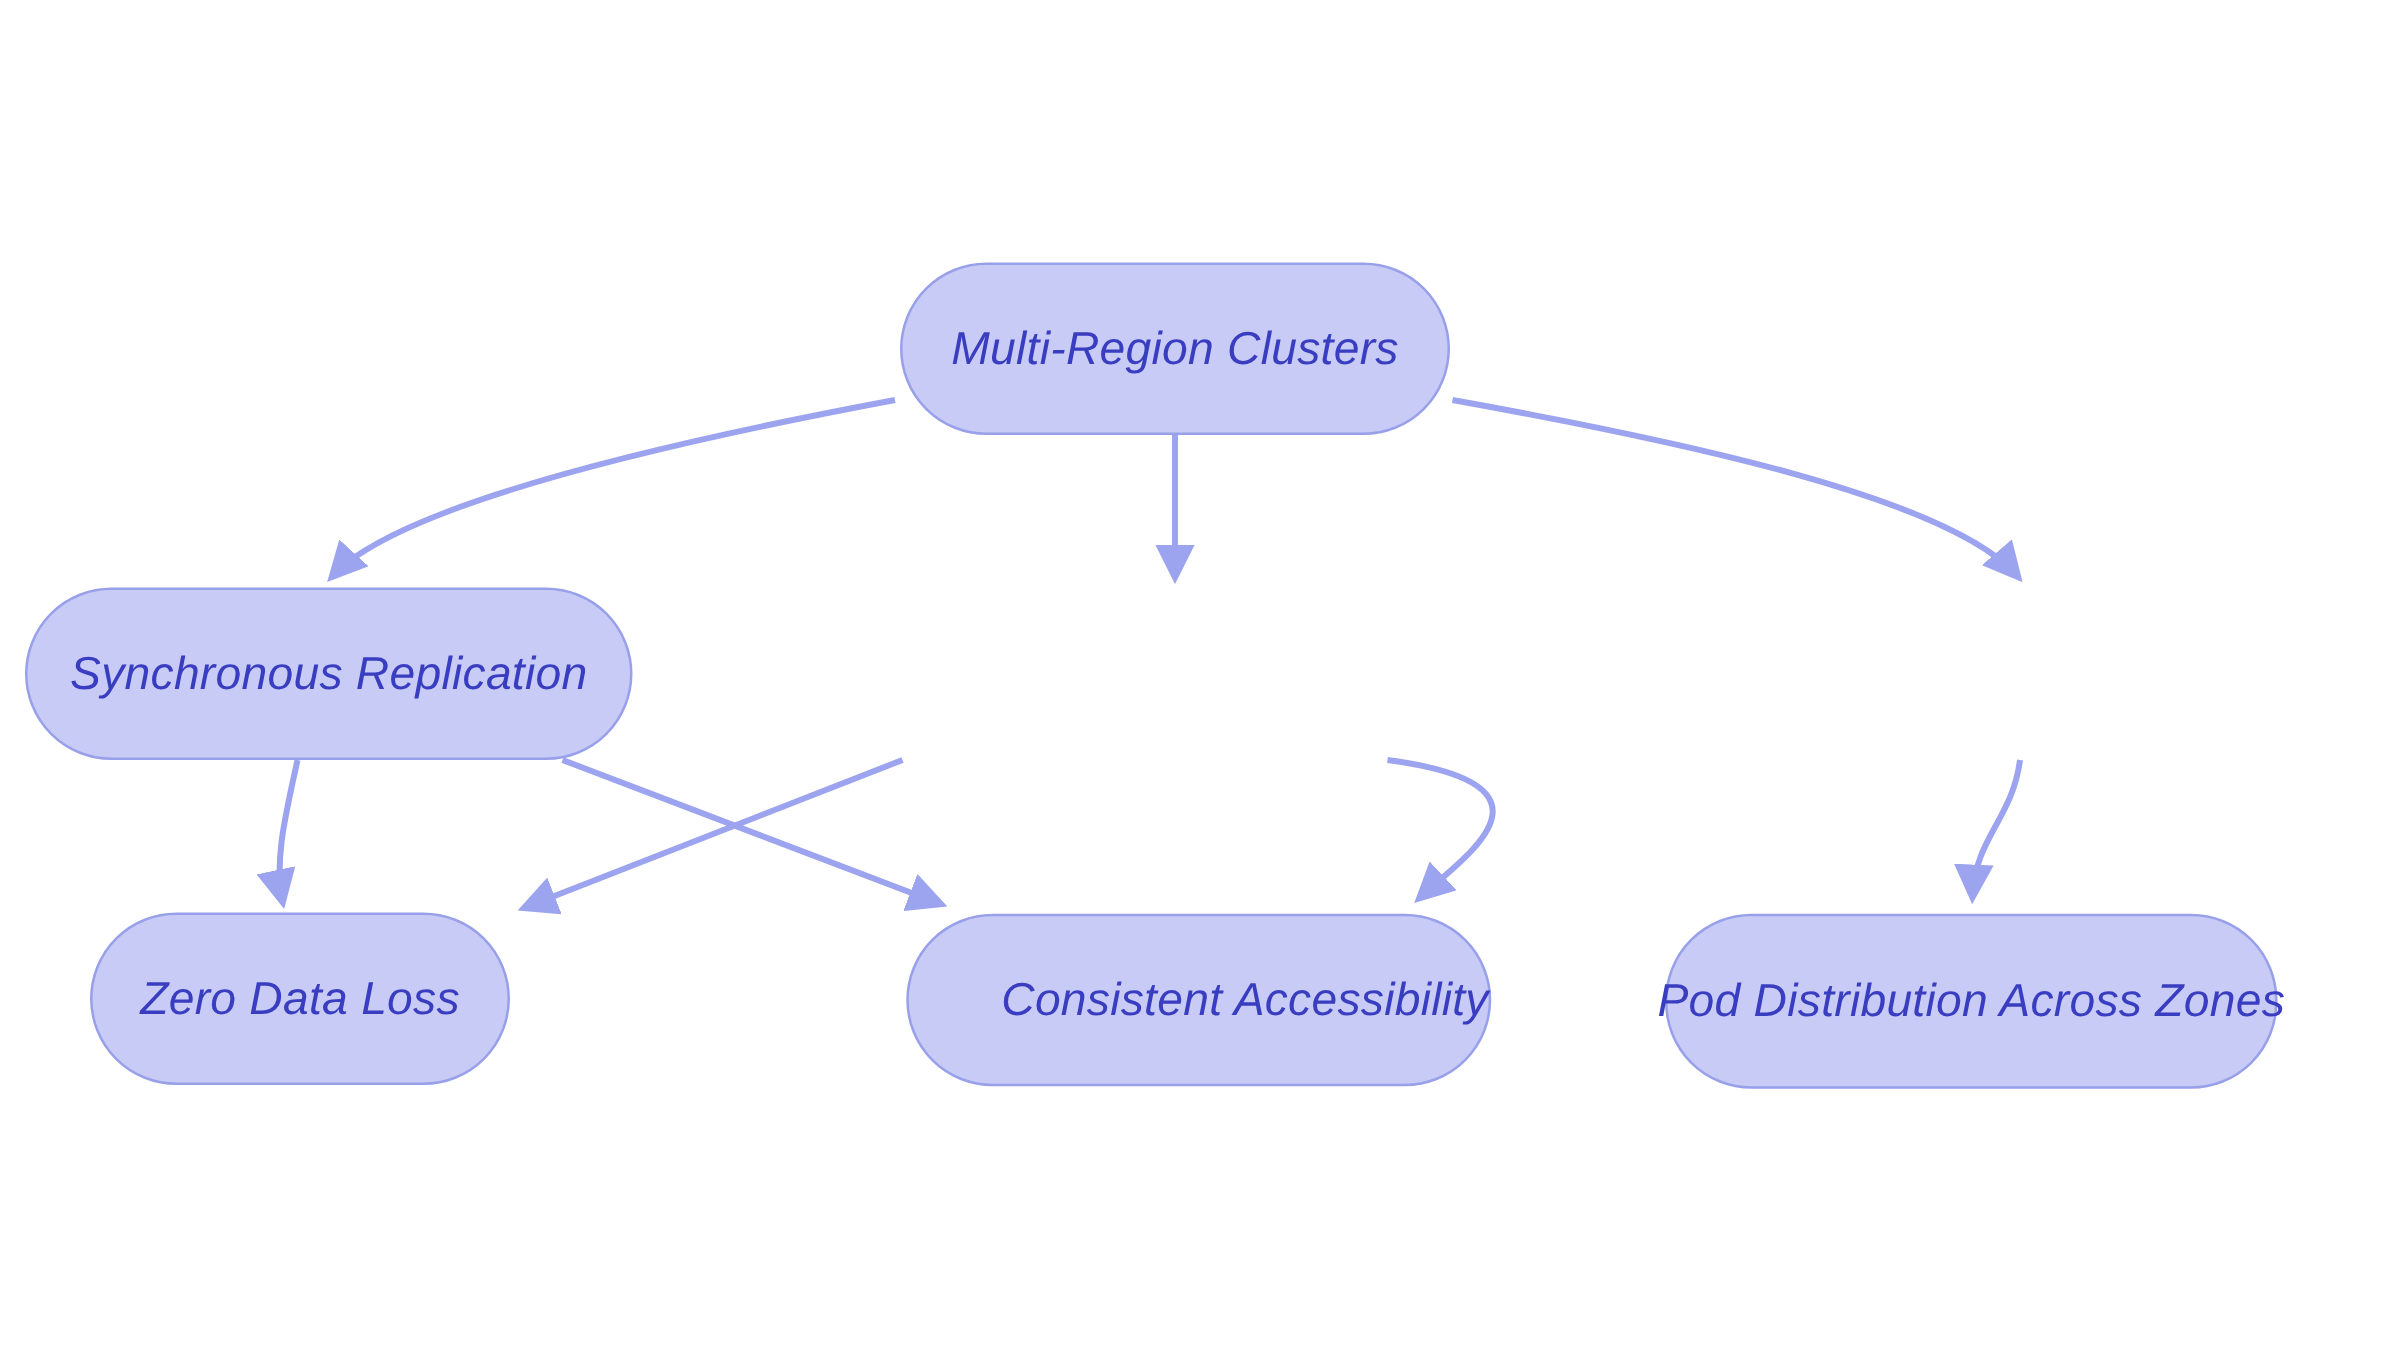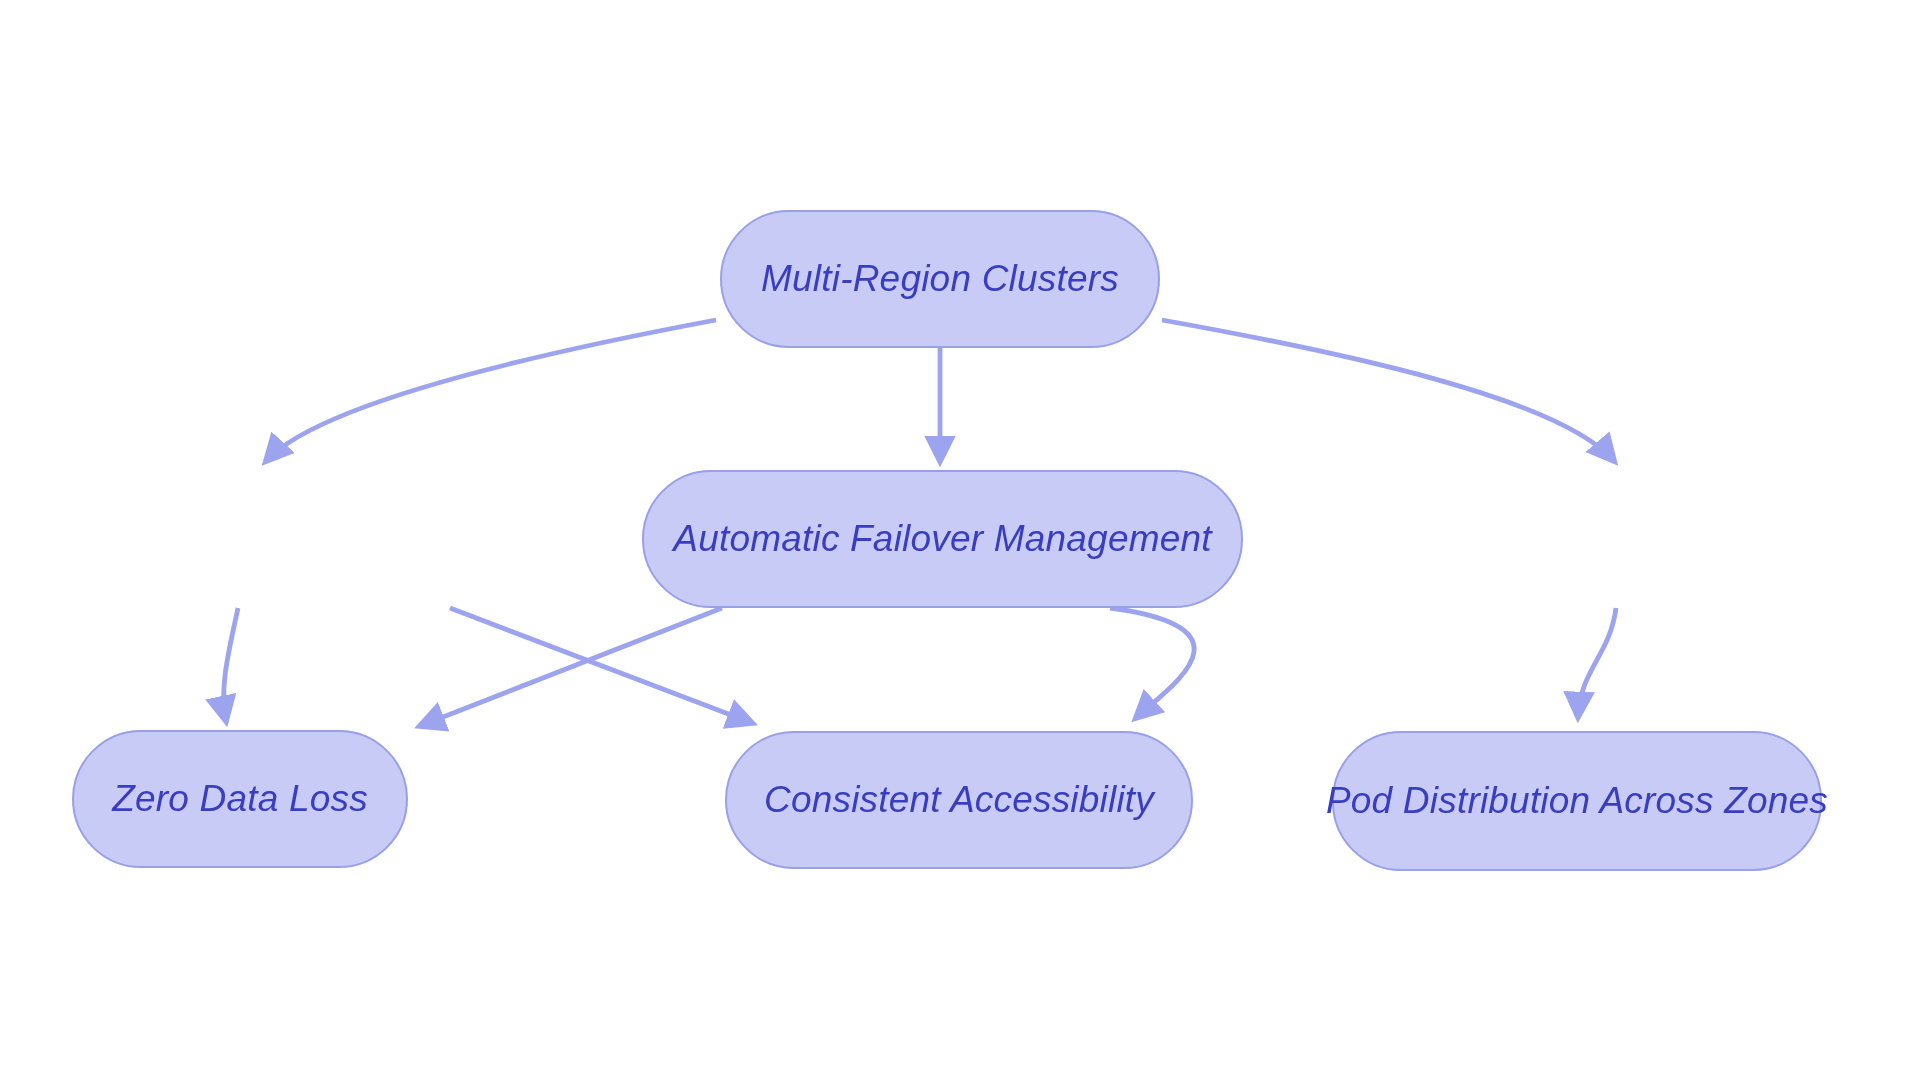--- a/index.html
+++ b/index.html
@@ -45,21 +45,21 @@
     font-weight: 400;
     letter-spacing: 0.2px;
     white-space: nowrap;
     text-align: center;
   }
   #node-0 { left: 720px;  top: 210px; width: 440px; height: 138px; }
   #node-1 { left: 20px;   top: 470px; width: 486px; height: 138px; }
   #node-2 { left: 642px;  top: 470px; width: 601px; height: 138px; }
   #node-3 { left: 1383px; top: 470px; width: 465px; height: 138px; }
   #node-4 { left: 72px;   top: 730px; width: 336px; height: 138px; }
-  #node-5 { left: 725px;  top: 731px; width: 468px; height: 138px; }
+  #node-5 { left: 725px;  top: 731px; width: 468px; height: 138px; justify-content: flex-end; }
   #node-6 { left: 1332px; top: 731px; width: 490px; height: 140px; }
 </style>
 </head>
 <body>
 
 <div class="stage">
 
   <svg class="edges" viewBox="0 0 1920 1083" xmlns="http://www.w3.org/2000/svg">
     <defs>
       <marker id="arrowhead" viewBox="0 0 10 10" refX="8" refY="5" markerWidth="6.6" markerHeight="6.6" orient="auto">
@@ -73,24 +73,24 @@
     <path class="edge" marker-end="url(#arrowhead)" d="M 450 608 L 752 723"></path>
     <path class="edge" marker-end="url(#arrowhead)" d="M 722 608 L 420 726"></path>
     <path class="edge" marker-end="url(#arrowhead)" d="M 1110 608 C 1262 628, 1168 688, 1136 718"></path>
     <path class="edge" marker-end="url(#arrowhead)" d="M 1616 608 C 1610 655, 1580 670, 1578 717"></path>
   </svg>
 
   <div class="node" id="node-0">
     <span>Multi-Region Clusters</span>
   </div>
 
+  <div class="node" id="node-1">
+    <span>Synchronous Replication</span>
+  </div>
 
-  <div class="node" id="node-2">
-    <span>Automatic Failover Management</span>
-  </div>
 
 
   <div class="node" id="node-4">
     <span>Zero Data Loss</span>
   </div>
 
   <div class="node" id="node-5">
     <span>Consistent Accessibility</span>
   </div>
 

